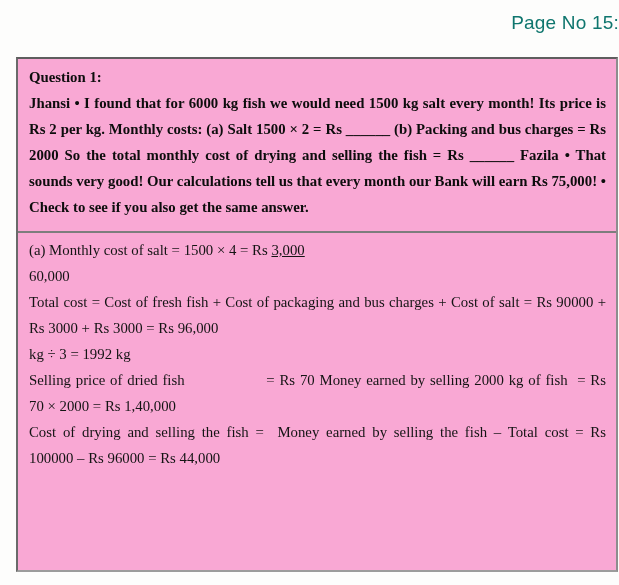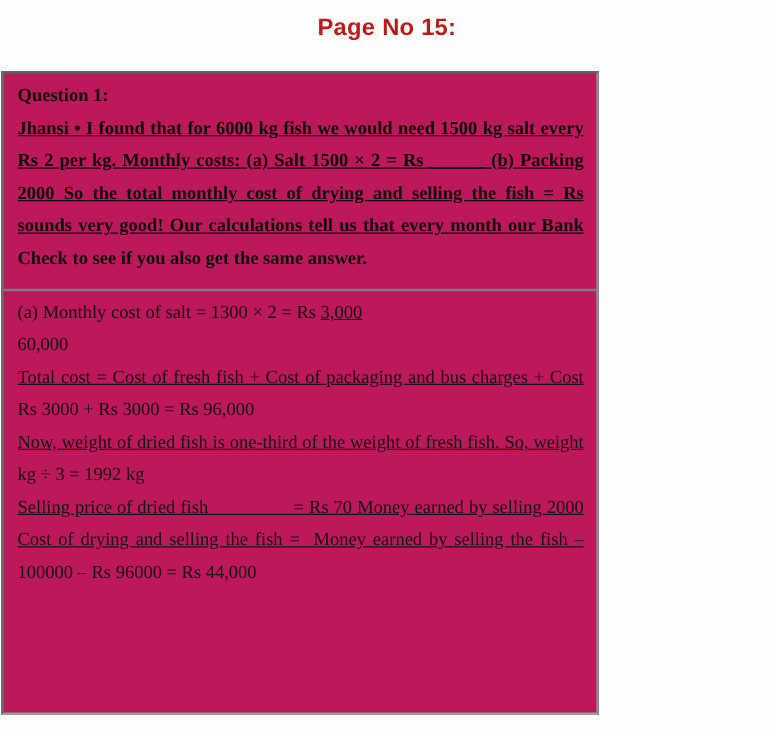--- a/index.html
+++ b/index.html
@@ -8,35 +8,35 @@
     height: 585px;
     background: #fdfdfc;
     color: #141414;
     font-family: "Liberation Serif", serif;
     position: relative;
     overflow: hidden;
   }
   .title {
     margin: 0;
     padding-top: 12px;
-    text-align: center;
+    text-align: right;
     font-family: "Liberation Sans", sans-serif;
-    font-weight: 700;
+    font-weight: 400;
     font-size: 19px;
-    color: #b91c1c;
+    color: #0f766e;
     letter-spacing: 0.2px;
   }
   .box {
     position: absolute;
-    left: 1px;
+    left: 16px;
     top: 57px;
-    width: 478px;
+    width: 602px;
     height: 515px;
     box-sizing: border-box;
-    background: #be185d;
+    background: #f9a8d4;
     border: 2px solid;
     border-color: #5e5e5e #8d8d8d #9c9c9c #6a6a6a;
   }
   .qsec {
     box-sizing: border-box;
     height: 174px;
     padding: 5px 10px 0 11px;
     border-bottom: 2px solid #7d7d7d;
   }
   .asec {
@@ -48,21 +48,20 @@
     line-height: 26px;
     height: 26px;
     overflow: hidden;
     white-space: nowrap;
   }
   .jl {
     white-space: normal;
     text-align: justify;
     text-align-last: justify;
     text-justify: inter-word;
-    text-decoration: underline;
   }
   .bold { font-weight: 700; color: #0d0d0d; }
   .u { text-decoration: underline; font-family: Liberation Serif, serif; }
 </style>
 </head>
 <body>
 
 <div>
   <h1 class="title">Page No 15:</h1>
 
@@ -71,25 +70,25 @@
     <section class="qsec">
       <div class="ln bold">Question 1:</div>
       <div class="ln bold jl">Jhansi • I found that for 6000 kg fish we would need 1500 kg salt every month! Its price is</div>
       <div class="ln bold jl">Rs 2 per kg. Monthly costs: (a) Salt 1500 × 2 = Rs ______ (b) Packing and bus charges = Rs</div>
       <div class="ln bold jl">2000 So the total monthly cost of drying and selling the fish = Rs ______ Fazila • That</div>
       <div class="ln bold jl">sounds very good! Our calculations tell us that every month our Bank will earn Rs 75,000! •</div>
       <div class="ln bold">Check to see if you also get the same answer.</div>
     </section>
 
     <section class="asec">
-      <div class="ln"><span>(a) Monthly cost of salt = 1300 × 2 = Rs </span><span class="u">3,000</span></div>
+      <div class="ln"><span>(a) Monthly cost of salt = 1500 × 4 = Rs </span><span class="u">3,000</span></div>
       <div class="ln">60,000</div>
       <div class="ln jl">Total cost = Cost of fresh fish + Cost of packaging and bus charges + Cost of salt = Rs 90000 +</div>
       <div class="ln">Rs 3000 + Rs 3000 = Rs 96,000</div>
-      <div class="ln jl">Now, weight of dried fish is one-third of the weight of fresh fish. So, weight of dried fish = 6000</div>
       <div class="ln">kg ÷ 3 = 1992 kg</div>
       <div class="ln jl">Selling price of dried fish&nbsp;&nbsp;&nbsp;&nbsp;&nbsp;&nbsp;&nbsp;&nbsp;&nbsp;&nbsp;&nbsp;&nbsp;&nbsp;&nbsp;&nbsp;&nbsp; = Rs 70 Money earned by selling 2000 kg of fish &nbsp;= Rs</div>
+      <div class="ln">70 × 2000 = Rs 1,40,000</div>
       <div class="ln jl">Cost of drying and selling the fish = &nbsp;Money earned by selling the fish – Total cost = Rs</div>
       <div class="ln">100000 – Rs 96000 = Rs 44,000</div>
     </section>
 
   </div>
 </div>
 
 </body></html>

